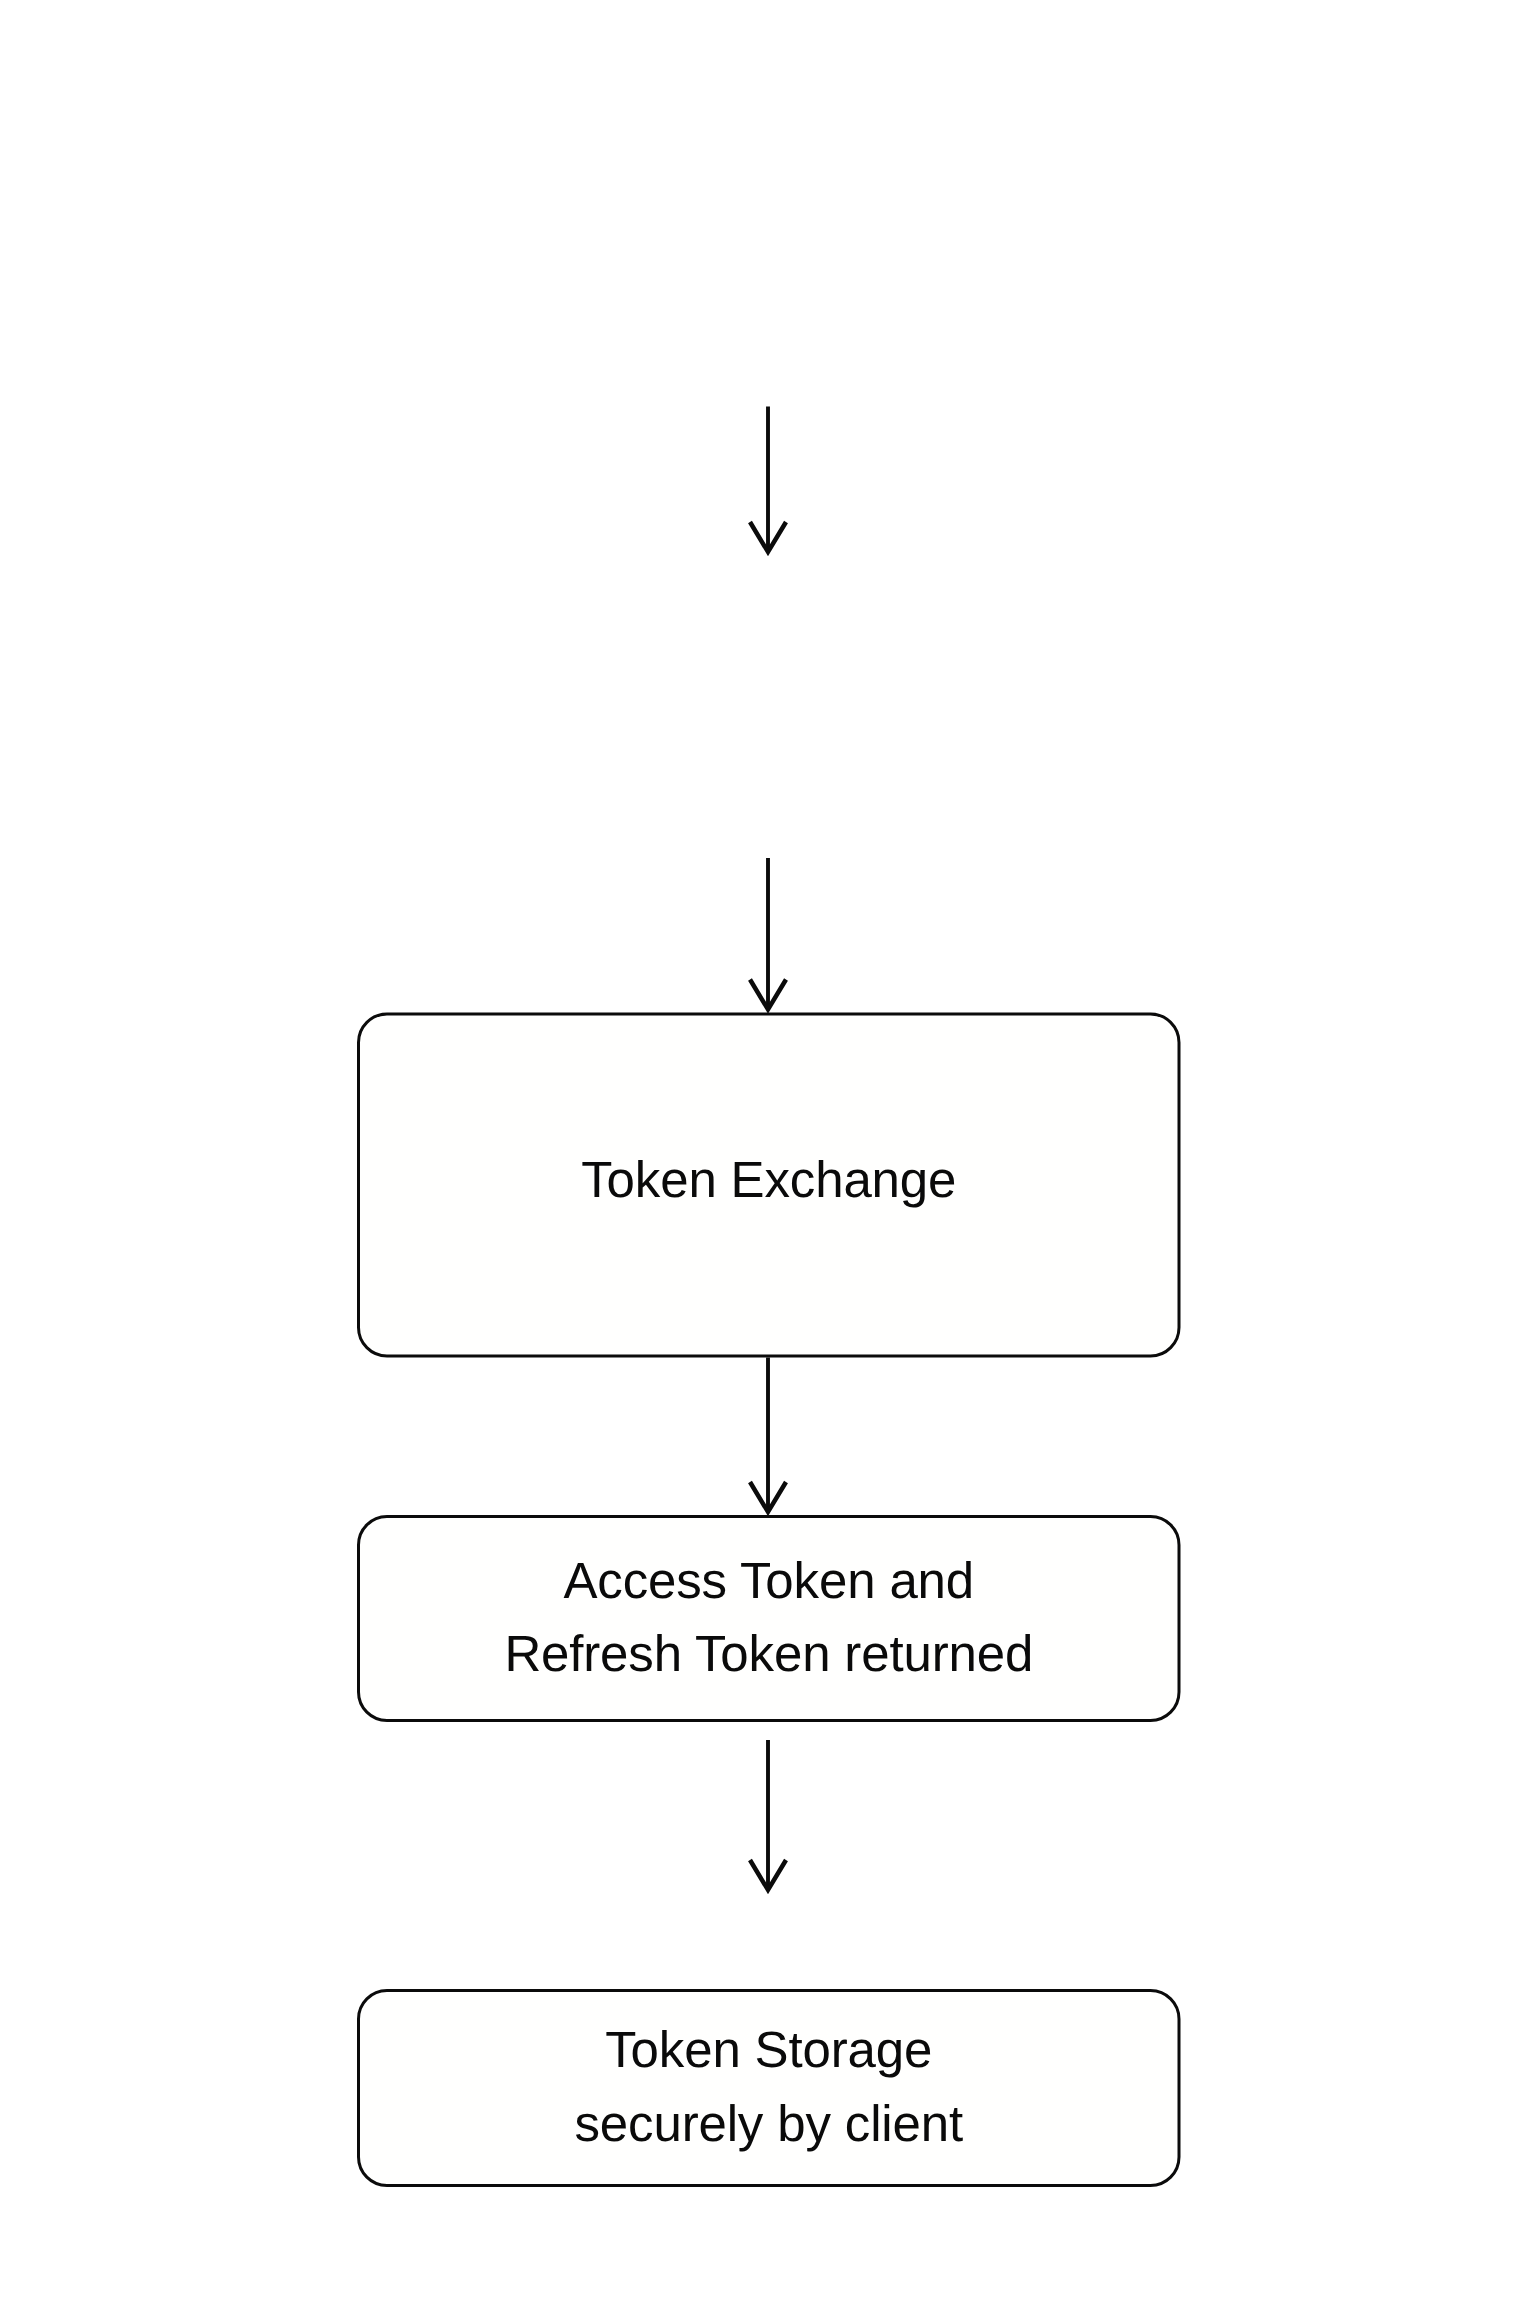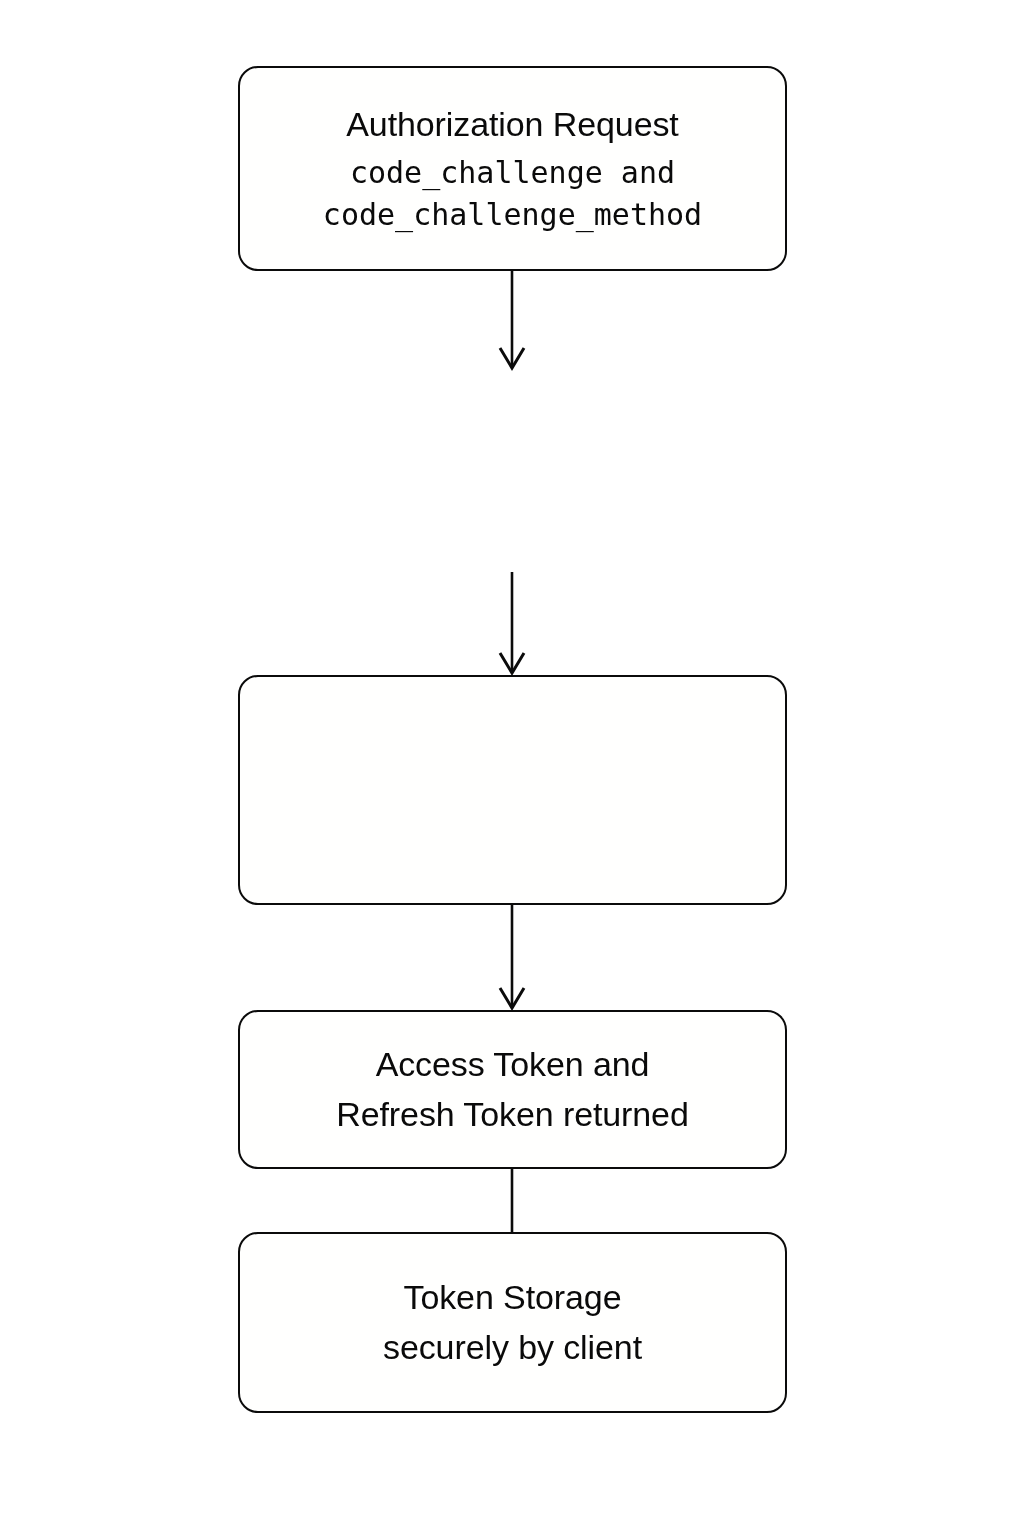--- a/index.html
+++ b/index.html
@@ -66,22 +66,22 @@
     white-space: pre-line;
   }
 
   .detail-center { text-align: center; }
   .detail-left   { text-align: left; align-self: center; }
 
   
   #node-authorization-request { top: 66px;   height: 205px; }
   #node-user-authentication   { top: 370px;  height: 202px; }
   #node-token-exchange        { top: 675px;  height: 230px; }
-  #node-tokens-returned       { top: 1010px; height: 159px; }
-  #node-token-storage         { top: 1232px; height: 181px; }
+  #node-tokens-returned       { top: 1010px; height: 138px; }
+  #node-token-storage         { top: 1326px; height: 132px; }
 
   #node-authorization-request .node-title  { margin-bottom: 2px; }
   #node-token-exchange .node-title         { margin-bottom: 4px; }
 </style>
 </head>
 <body>
 
 <div id="flow-canvas">
 
   <svg id="connector-layer" viewBox="0 0 1024 1536" width="1024" height="1536" xmlns="http://www.w3.org/2000/svg">
@@ -102,28 +102,24 @@
         <polyline points="500,988 512,1008 524,988" stroke-width="3"></polyline>
       </g>
 
       <g>
         <line x1="512" y1="1160" x2="512" y2="1258"></line>
         <polyline points="500,1240 512,1260 524,1240" stroke-width="3"></polyline>
       </g>
     </g>
   </svg>
 
-  <div class="flow-node" id="node-authorization-request">
-    <div class="node-title">Authorization Request</div>
-    <div class="node-detail detail-center">code_challenge and
-code_challenge_method</div>
-  </div>
 
 
   <div class="flow-node" id="node-token-exchange">
+    <div class="node-title">Token Exchange</div>
   </div>
 
   <div class="flow-node" id="node-tokens-returned">
     <div class="node-title">Access Token and
 Refresh Token returned</div>
   </div>
 
   <div class="flow-node" id="node-token-storage">
     <div class="node-title">Token Storage
 securely by client</div>

